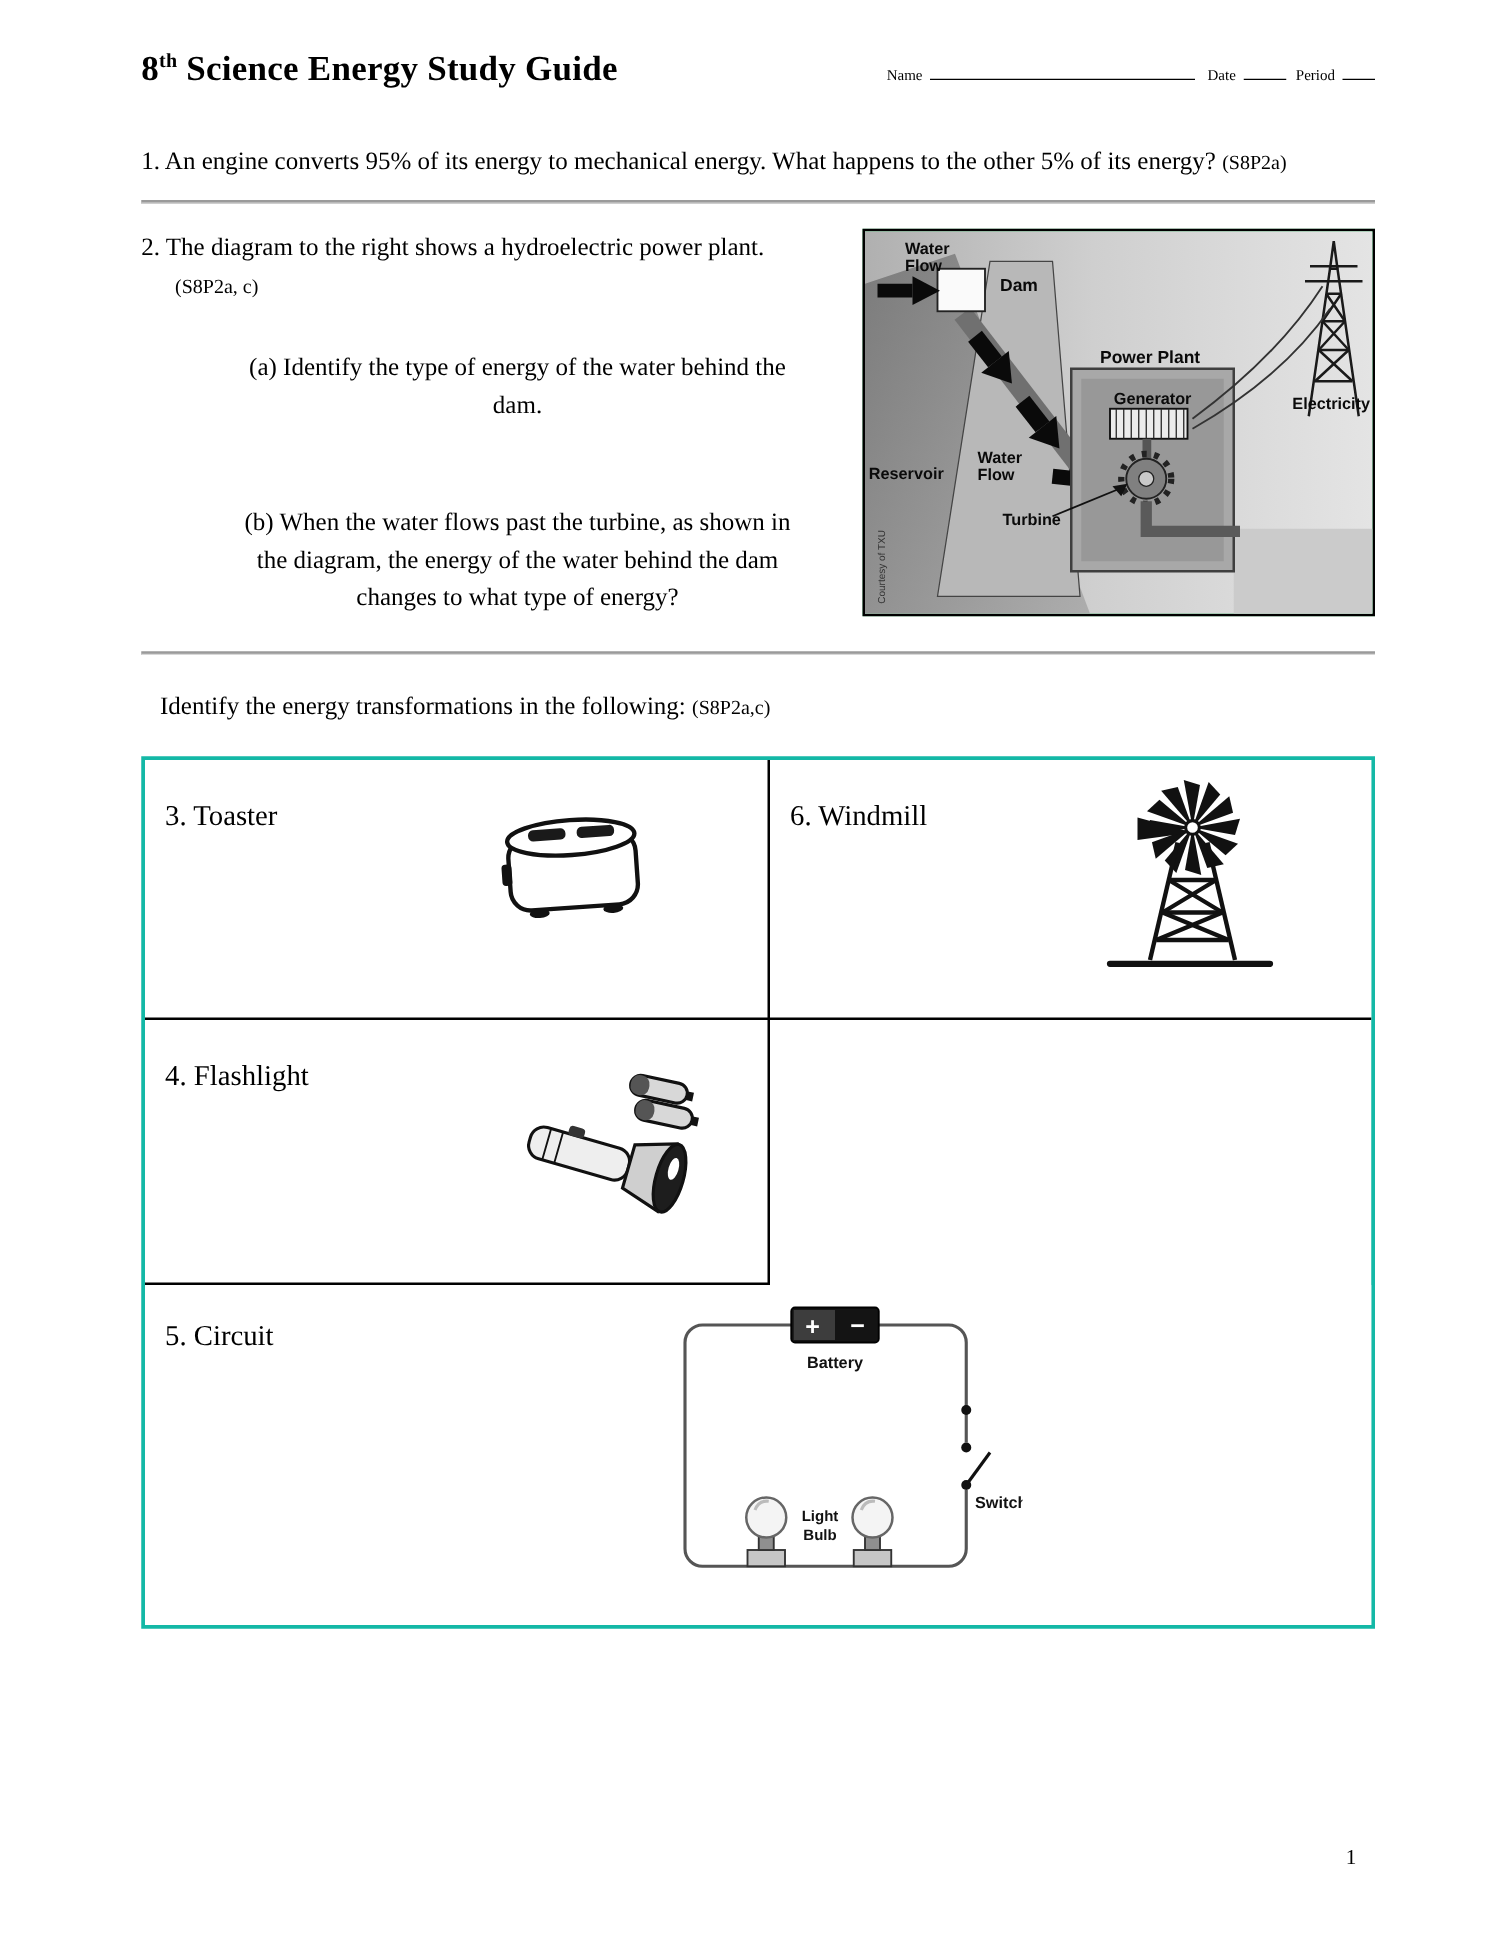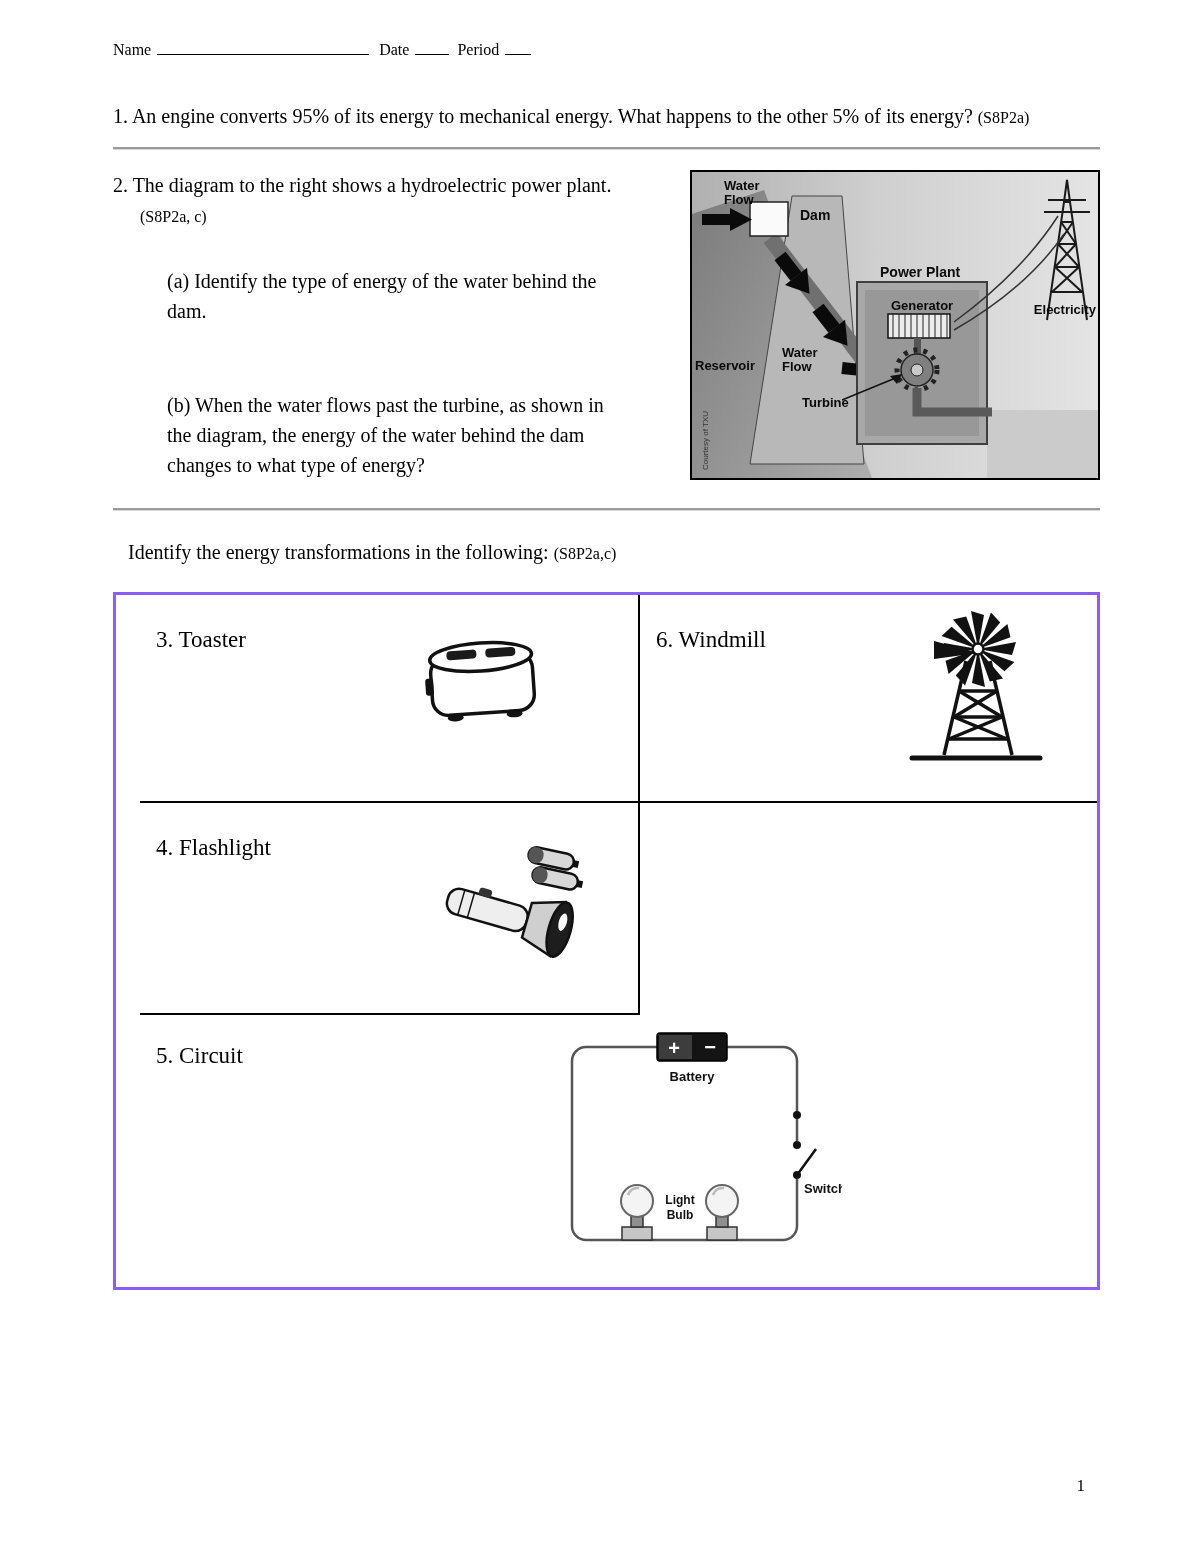--- a/index.html
+++ b/index.html
@@ -5,39 +5,39 @@
   * { margin:0; padding:0; box-sizing:border-box; }
   html,body { background:#ffffff; }
   .page {
     width:1200px; height:1553px; background:#fff; position:relative;
     font-family:"Liberation Serif", serif; color:#000;
     padding:40px 100px 0 113px; overflow:hidden;
   }
   .header { display:flex; justify-content:space-between; align-items:baseline; }
   .title { font-size:28px; font-weight:bold; letter-spacing:0.2px; }
   .title sup { font-size:16px; font-weight:bold; }
-  .nameline { font-size:16px; white-space:nowrap; }
+  .nameline { font-size:12px; white-space:nowrap; }
   .blank { display:inline-block; border-bottom:1.6px solid #000; height:15px; }
   .blank-name { width:212px; margin:0 10px 0 6px; }
   .blank-date { width:34px; margin:0 8px 0 6px; }
   .blank-period { width:26px; margin-left:6px; }
   .q { font-size:20px; line-height:30px; }
   .q1 { margin-top:42px; max-width:975px; }
   .std { font-size:16px; }
   .divider { height:3px; background:#9a9a9a; border-bottom:1px solid #d8d8d8; margin-top:14px; }
   .divider2 { margin-top:28px; }
   .q2wrap { display:flex; margin-top:20px; }
   .q2left { width:540px; flex:none; }
   .q2text { text-indent:-27px; padding-left:27px; }
-  .part { margin-left:54px; width:462px; }
+  .part { margin-left:70px; width:462px;text-align:center; }
   .parta { margin-top:34px; }
   .partb { margin-top:64px; }
   .figure { margin-left:auto; width:410px; height:310px; border:2px solid #000; background:#86efac; flex:none; }
   .identify { margin-top:30px; font-size:20px;margin-left:15px; }
-  .grid { margin-top:28px; border:3px solid #8b5cf6; display:grid; grid-template-columns:500px 1fr; background:#fff;padding-left:24px; }
+  .grid { margin-top:28px; border:3px solid #14b8a6; display:grid; grid-template-columns:500px 1fr; background:#fff; }
   .cell { position:relative; border-right:2.5px solid #000; border-bottom:2.5px solid #000; background:#fff; }
   .cell.right { border-right:0; }
   .cell.full { grid-column:1 / 3; border-right:0; border-bottom:0; height:272px; }
   .r1 { height:208px; } .r2 { height:212px; }
   .cell-label { position:absolute; left:16px; top:32px; font-size:23px; }
   .cell.full .cell-label { top:28px; }
   .art { position:absolute; }
   .art-toaster { left:266px; top:22px; }
   .art-windmill { left:248px; top:6px; }
   .art-flashlight { left:298px; top:36px; }
@@ -45,20 +45,21 @@
   .art-circuit { left:402px; top:10px; }
   .pagenum { position:absolute; right:115px; top:1476px; font-size:17px; }
   svg text { user-select:none; }
 </style>
 </head>
 <body>
 
 <div class="page">
 
   <div class="header">
+    <h1 class="title"><span>8</span><sup>th</sup><span> Science Energy Study Guide</span></h1>
     <div class="nameline">
       <span>Name</span><span class="blank blank-name"></span><span>Date</span><span class="blank blank-date"></span><span>Period</span><span class="blank blank-period"></span>
     </div>
   </div>
 
   <p class="q q1"><span>1. An engine converts 95% of its energy to mechanical energy. What happens to the other 5% of its energy?</span> <span class="std">(S8P2a)</span></p>
 
   <div class="divider"></div>
 
   <div class="q2wrap">

